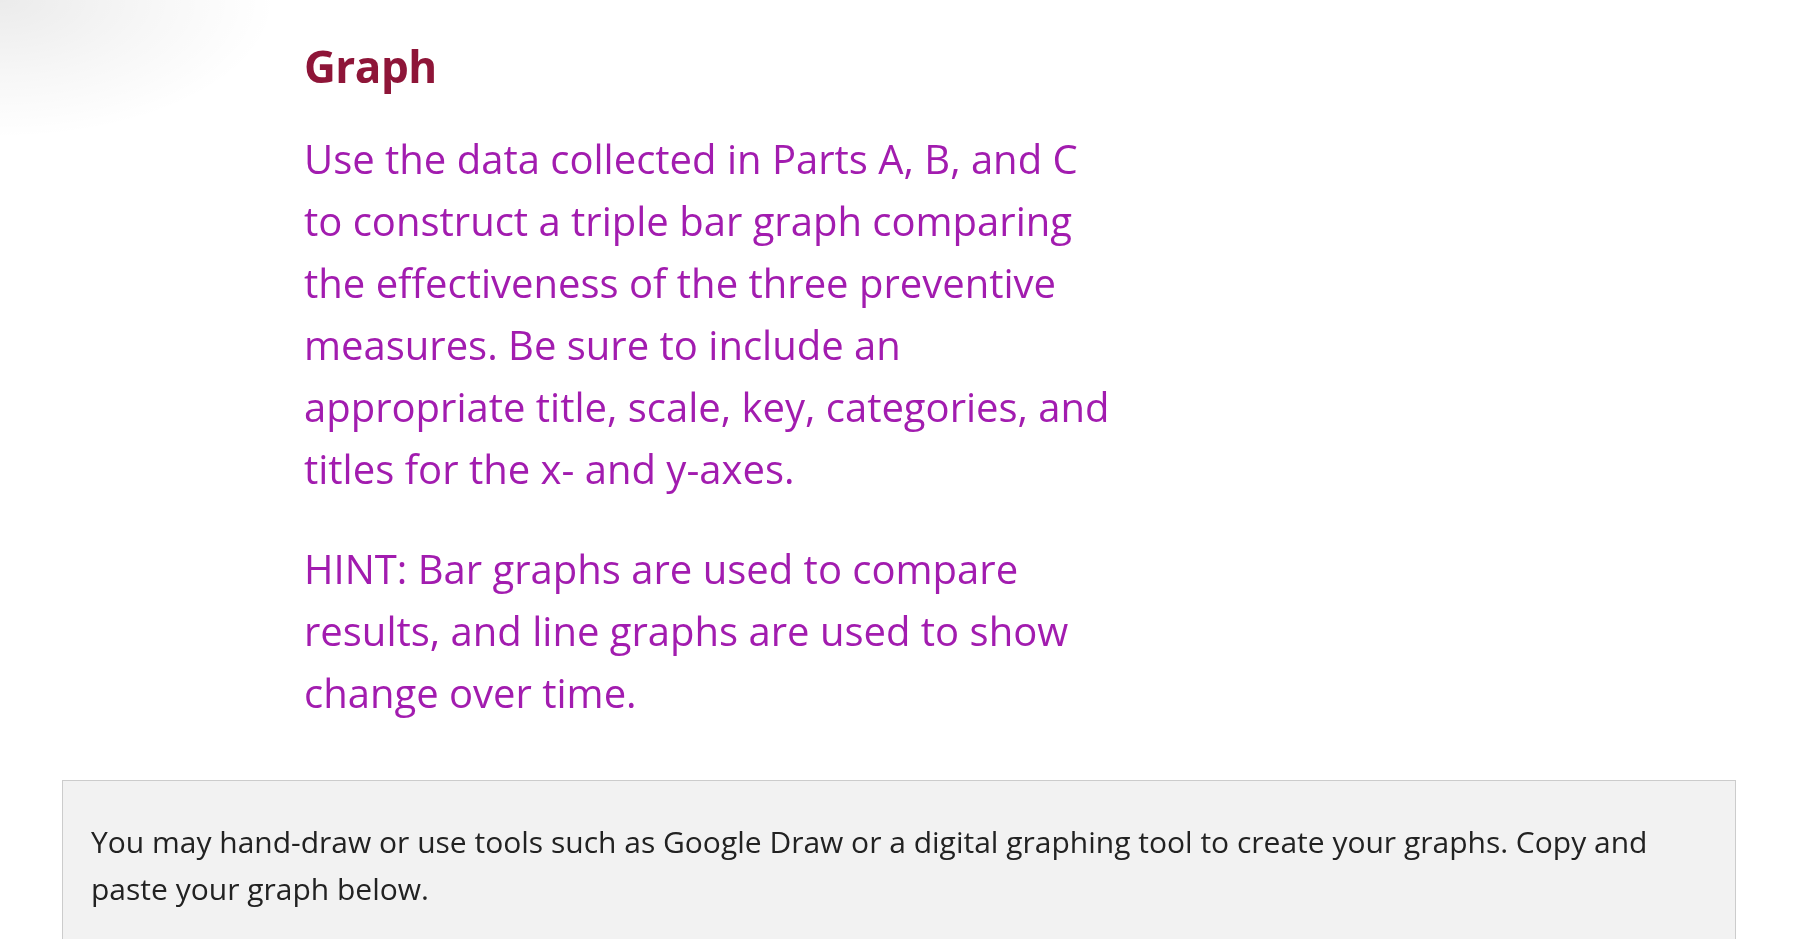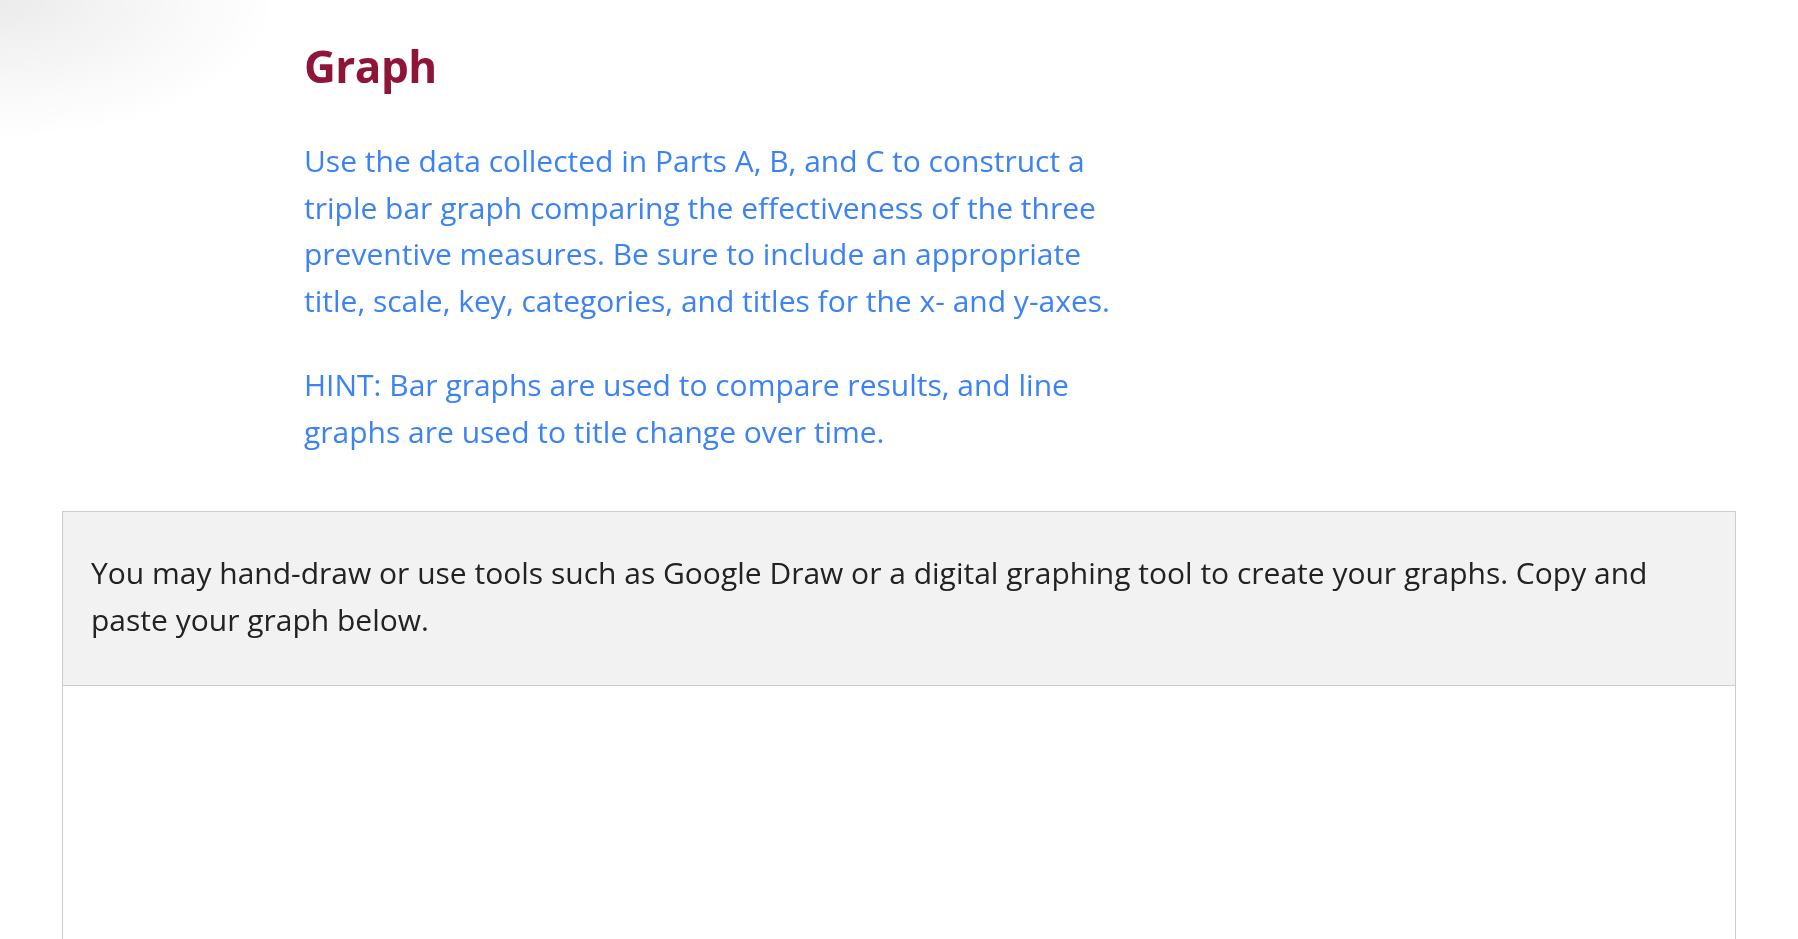--- a/index.html
+++ b/index.html
@@ -25,27 +25,27 @@
       pointer-events: none;
     }
     .content-area {
       padding: 36px 0 0 304px;
       width: 1120px;
     }
     .heading {
       font-size: 44px;
       font-weight: 700;
       color: #8e1538;
-      margin-bottom: 42px;
+      margin-bottom: 32px;
       letter-spacing: -0.5px;
     }
     .paragraph {
-      font-size: 30px;
+      font-size: 40px;
       line-height: 1.55;
-      color: #3b82f6;
+      color: #a21caf;
       margin-bottom: 38px;
       font-weight: 400;
     }
     .hint-label {
       font-weight: 400;
     }
     .box-wrapper {
       margin: 56px 62px 0 62px;
     }
     .instruction-box {
@@ -69,21 +69,21 @@
 <body>
 
 <div class="corner-shadow"></div>
 
 <div class="content-area">
   <h2 class="heading">Graph</h2>
 
   <p class="paragraph">Use the data collected in Parts A, B, and C to construct a triple bar graph comparing the effectiveness of the three preventive measures. Be sure to include an appropriate title, scale, key, categories, and titles for the x- and y-axes.</p>
 
   <p class="paragraph">
-    <span class="hint-label">HINT:</span><span> Bar graphs are used to compare results, and line graphs are used to title change over time.</span>
+    <span class="hint-label">HINT:</span><span> Bar graphs are used to compare results, and line graphs are used to show change over time.</span>
   </p>
 </div>
 
 <div class="box-wrapper">
   <div class="instruction-box">You may hand-draw or use tools such as Google Draw or a digital graphing tool to create your graphs. Copy and paste your graph below.</div>
   <div class="paste-area">
     
   </div>
 </div>
 

